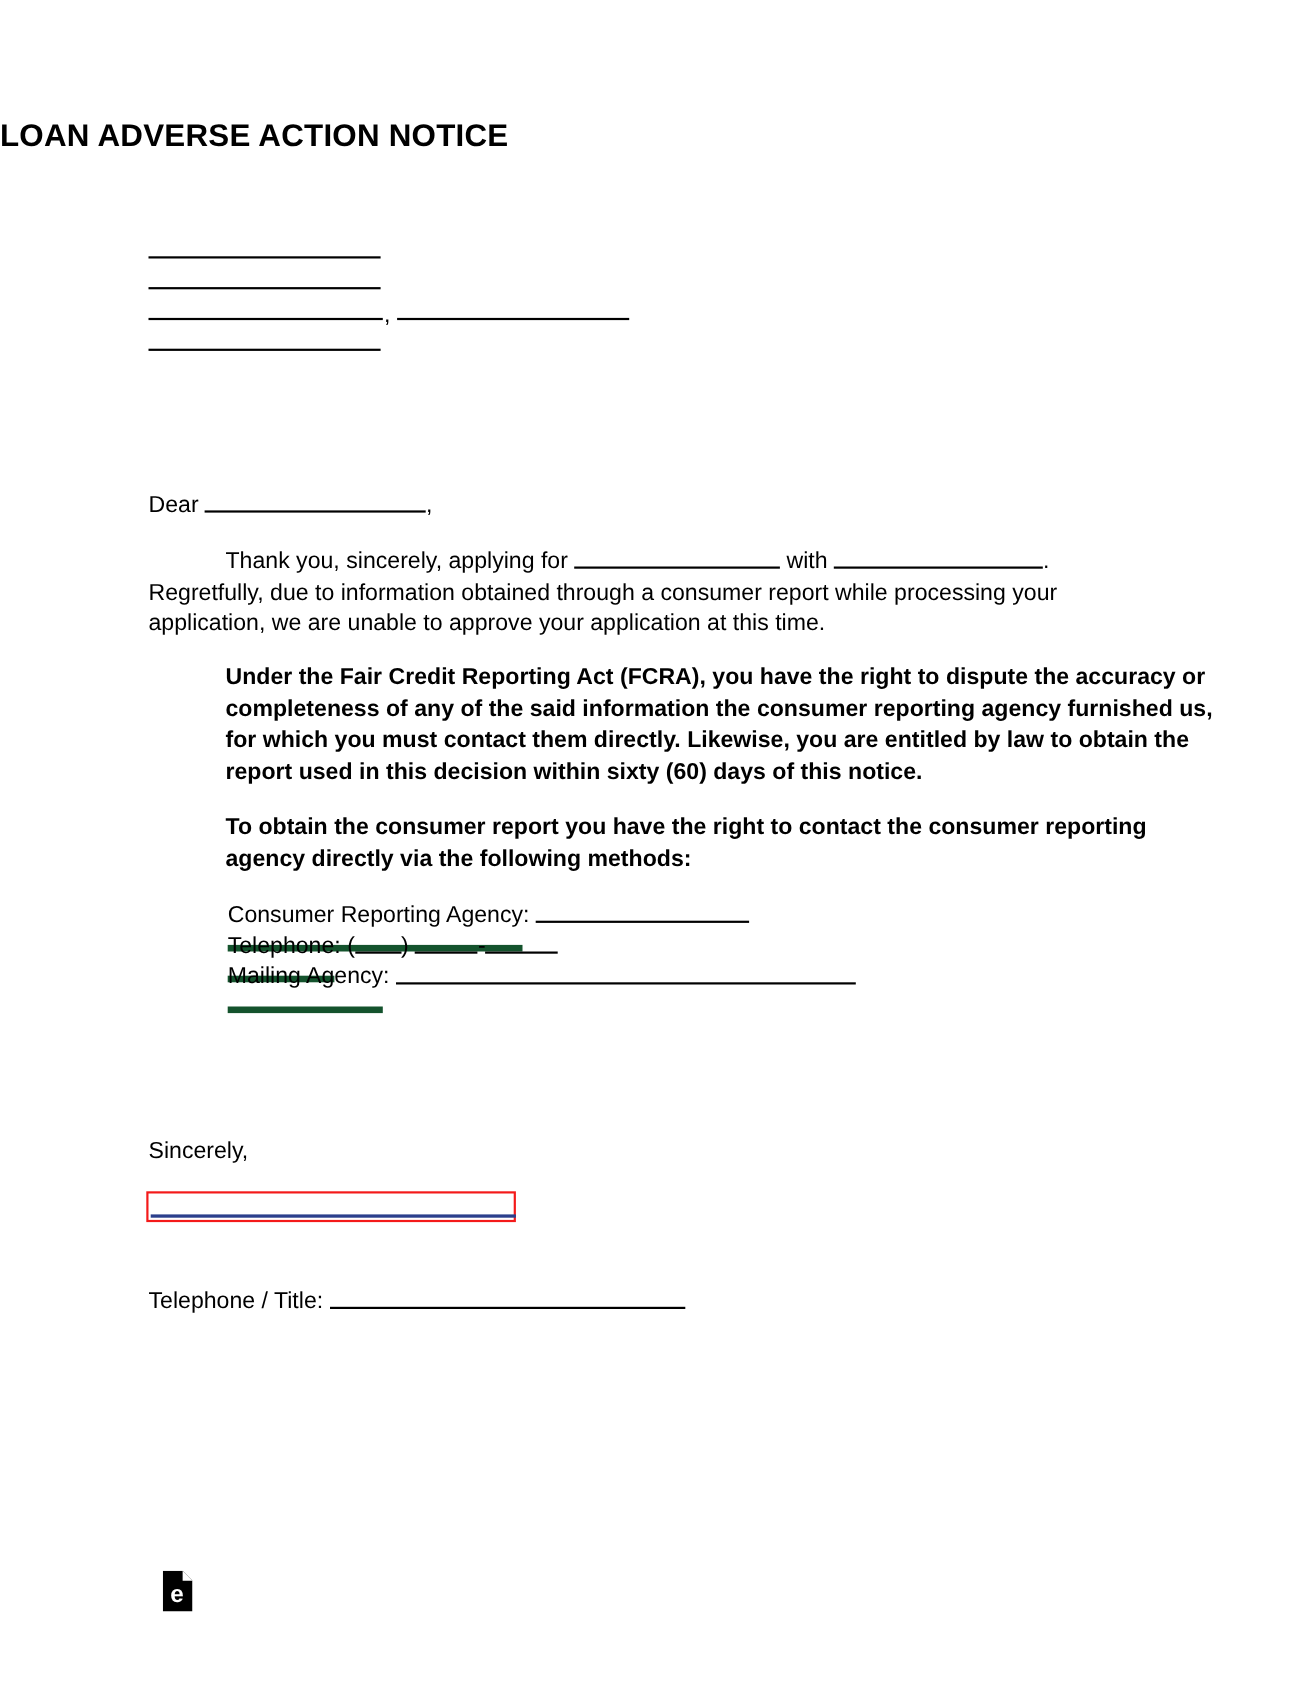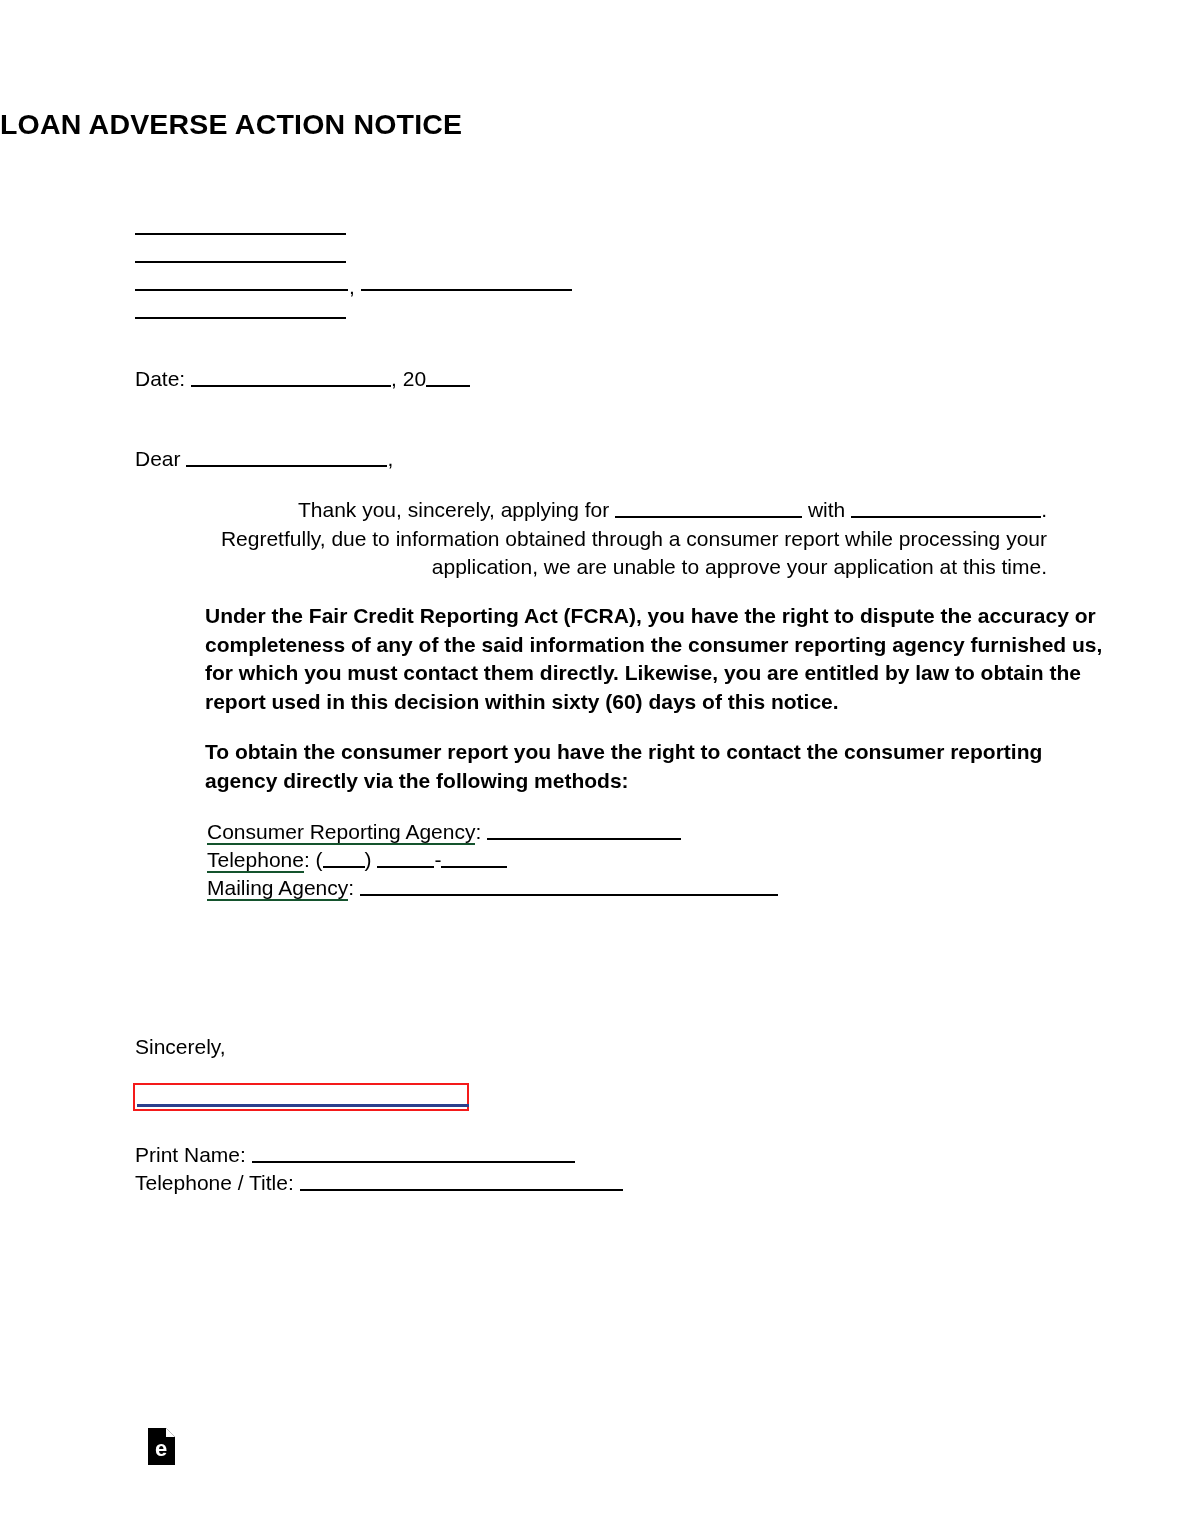--- a/index.html
+++ b/index.html
@@ -39,22 +39,22 @@
   
   .u {
     display: inline-block;
     border-bottom: 2px solid #000;
     vertical-align: baseline;
     height: 17px;
     margin-bottom: -1px;
   }
   
   .lbl-u {
-    border-bottom: 2px solid #14532d;
-    padding-bottom: 0px;
+    border-bottom: 6px solid #14532d;
+    padding-bottom: 16px;
   }
 
   
   .addr-line {
     position: absolute;
     border-bottom: 2px solid #000;
   }
   .addr-comma {
     position: absolute;
     font-size: 21px;
@@ -110,31 +110,27 @@
   <div class="addr-line" style="left:135px; top:233px; width:211px;"></div>
 
   <div class="addr-line" style="left:135px; top:261px; width:211px;"></div>
 
   <div class="addr-line" style="left:135px; top:289px; width:213px;"></div>
   <div class="addr-comma" style="left:349px; top:276px;">,</div>
   <div class="addr-line" style="left:361px; top:289px; width:211px;"></div>
 
   <div class="addr-line" style="left:135px; top:317px; width:211px;"></div>
 
-  <div class="blk" style="left:135px; top:364px;">
-    <span>Date:</span>
-    <span class="u" style="width:200px;"></span><span>, 20</span><span class="u" style="width:44px;"></span>
-  </div>
 
   <div class="blk" style="left:135px; top:444px;">
     <span>Dear</span>
     <span class="u" style="width:201px;"></span><span>,</span>
   </div>
 
-  <div class="para" style="left:135px; top:496px; width:912px;text-align:right;">
+  <div class="para" style="left:135px; top:496px; width:912px;">
     <span style="display:inline-block; width:70px;"></span><span>Thank you, sincerely, applying for</span>
     <span class="u" style="width:187px;"></span>
     <span>with</span>
     <span class="u" style="width:190px;"></span><span>.</span>
     <span>Regretfully, due to information obtained through a consumer report while processing your application, we are unable to approve your application at this time.</span>
   </div>
 
   <div class="para indent" style="left:135px; top:602px; width:912px;">Under the Fair Credit Reporting Act (FCRA), you have the right to dispute the accuracy or completeness of any of the said information the consumer reporting agency furnished us, for which you must contact them directly. Likewise, you are entitled by law to obtain the report used in this decision within sixty (60) days of this notice.</div>
 
   <div class="para indent" style="left:135px; top:738px; width:850px;">To obtain the consumer report you have the right to contact the consumer reporting agency directly via the following methods:</div>
@@ -155,24 +151,20 @@
     <span class="u" style="width:418px;"></span>
   </div>
 
 
   <div class="blk" style="left:135px; top:1032px;">Sincerely,</div>
 
   <div class="sig-box" style="left:133px; top:1083px; width:336px; height:28px;">
     <div class="sig-line" style="width:332px;"></div>
   </div>
 
-  <div class="blk" style="left:135px; top:1140px;">
-    <span>Print Name:</span>
-    <span class="u" style="width:323px;"></span>
-  </div>
 
   <div class="blk" style="left:135px; top:1168px;">
     <span>Telephone / Title:</span>
     <span class="u" style="width:323px;"></span>
   </div>
 
   <div class="logo" style="left:148px; top:1428px;">
     <svg width="27" height="37" viewBox="0 0 27 37" xmlns="http://www.w3.org/2000/svg">
       <path d="M0 0 H18 L27 9 V37 H0 Z" fill="#000000"></path>
       <path d="M18 0 L27 9 H18 Z" fill="#ffffff"></path>

